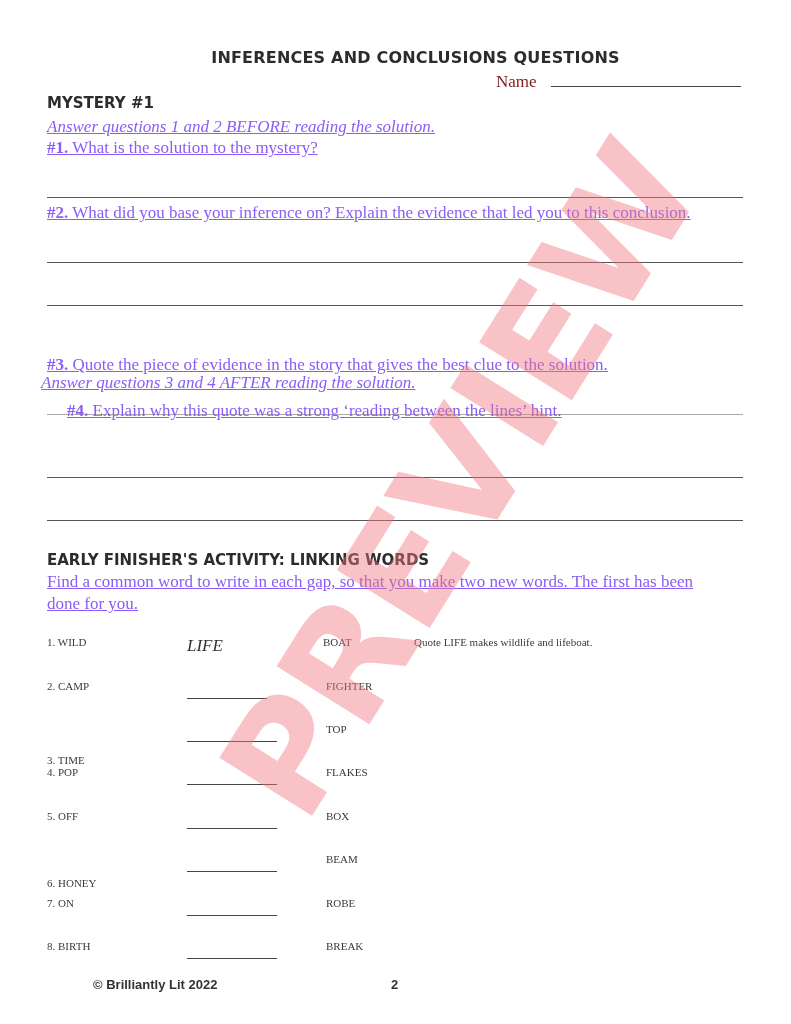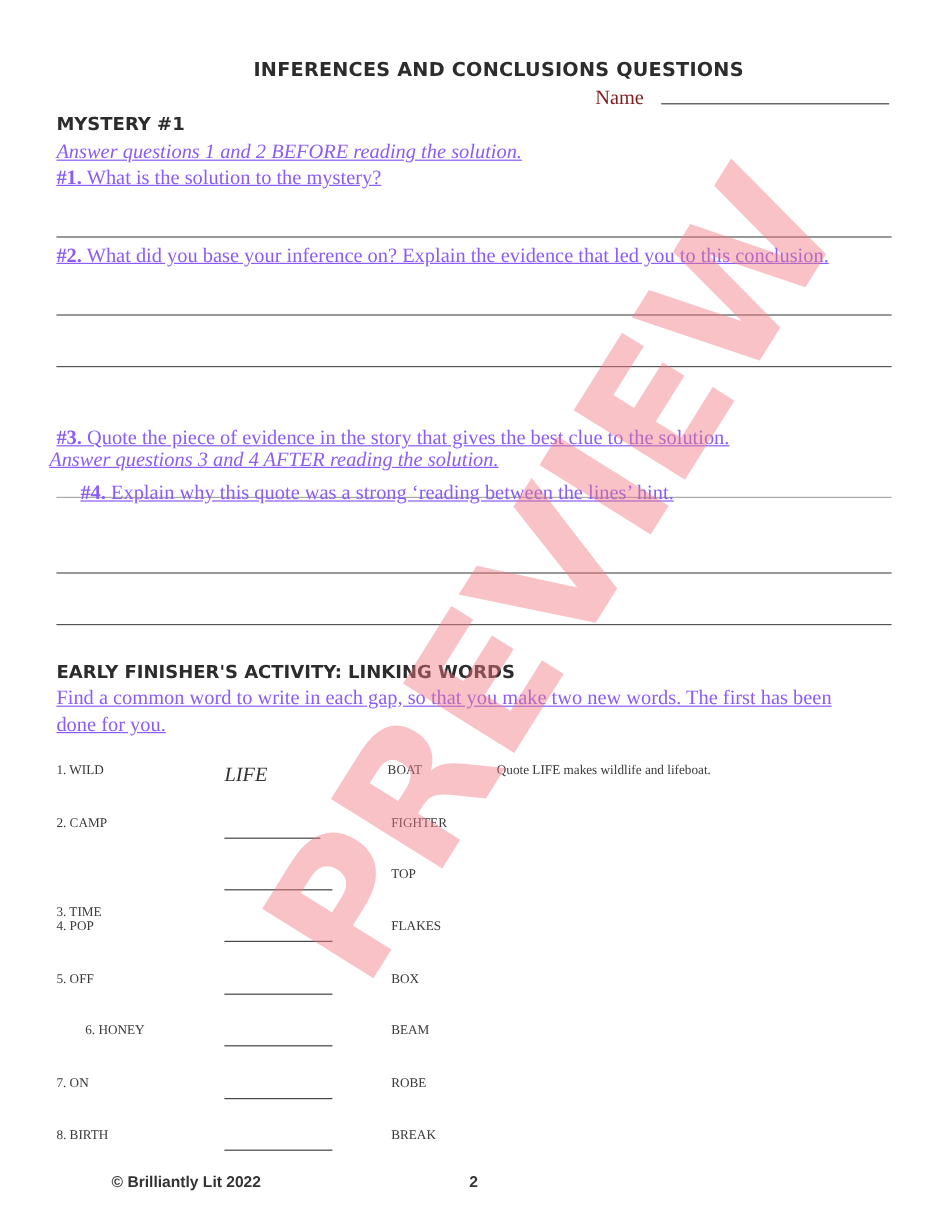--- a/index.html
+++ b/index.html
@@ -74,21 +74,21 @@
 <div class="abs lw-num" style="left:326px; top:723px;">TOP</div>
 
 <div class="abs lw-num" style="left:47px; top:766px;">4.  POP</div>
 <div class="abs lw-gap" style="left:187px; top:784px;"></div>
 <div class="abs lw-num" style="left:326px; top:766px;">FLAKES</div>
 
 <div class="abs lw-num" style="left:47px; top:810px;">5.  OFF</div>
 <div class="abs lw-gap" style="left:187px; top:828px;"></div>
 <div class="abs lw-num" style="left:326px; top:810px;">BOX</div>
 
-<div class="abs lw-num" style="left:47px; top:853px;margin-left:24px;">6.  HONEY</div>
+<div class="abs lw-num" style="left:47px; top:877px;">6.  HONEY</div>
 <div class="abs lw-gap" style="left:187px; top:871px;"></div>
 <div class="abs lw-num" style="left:326px; top:853px;">BEAM</div>
 
 <div class="abs lw-num" style="left:47px; top:897px;">7.  ON</div>
 <div class="abs lw-gap" style="left:187px; top:915px;"></div>
 <div class="abs lw-num" style="left:326px; top:897px;">ROBE</div>
 
 <div class="abs lw-num" style="left:47px; top:940px;">8. BIRTH</div>
 <div class="abs lw-gap" style="left:187px; top:958px;"></div>
 <div class="abs lw-num" style="left:326px; top:940px;">BREAK</div>

